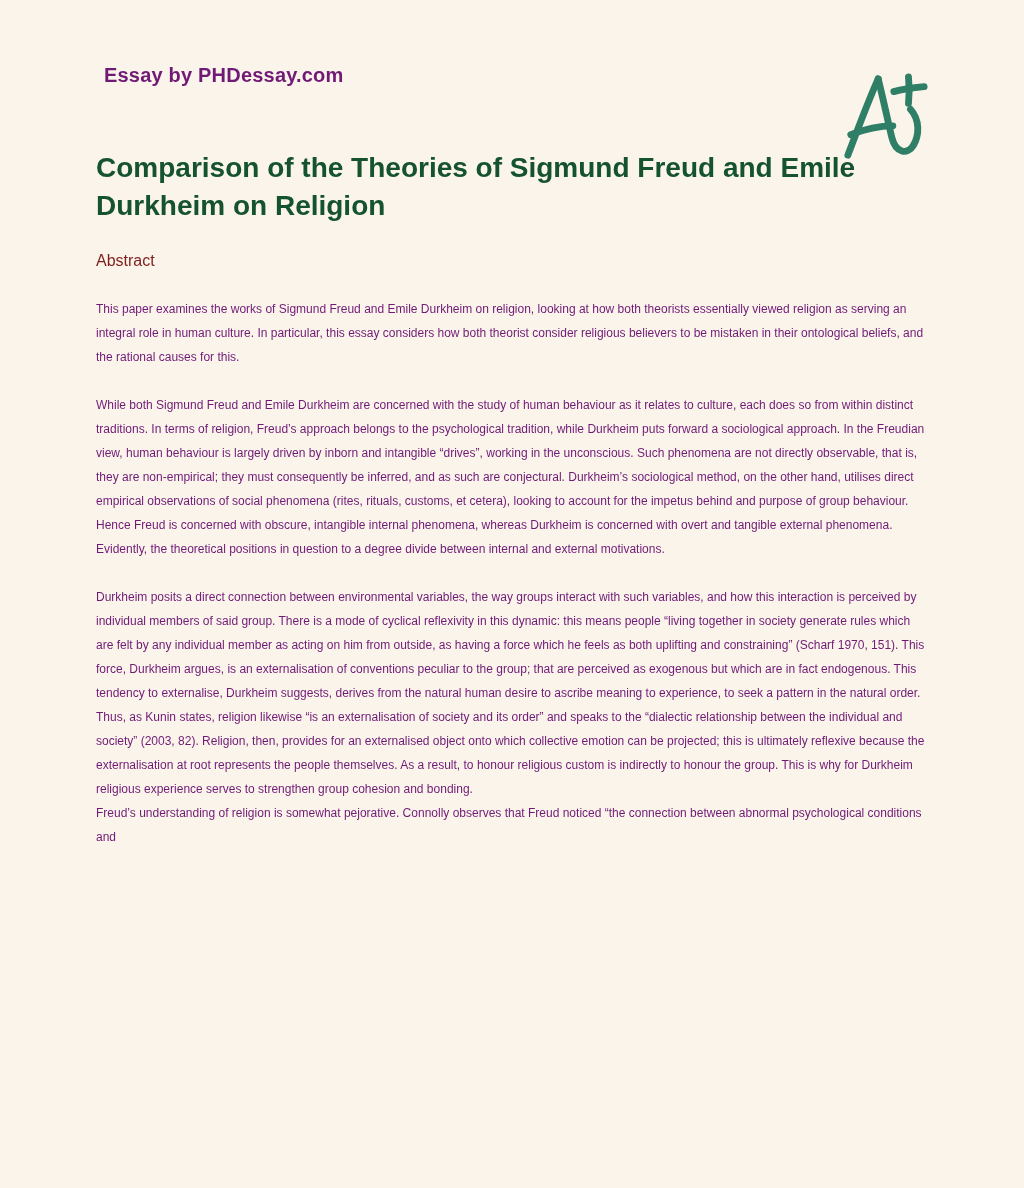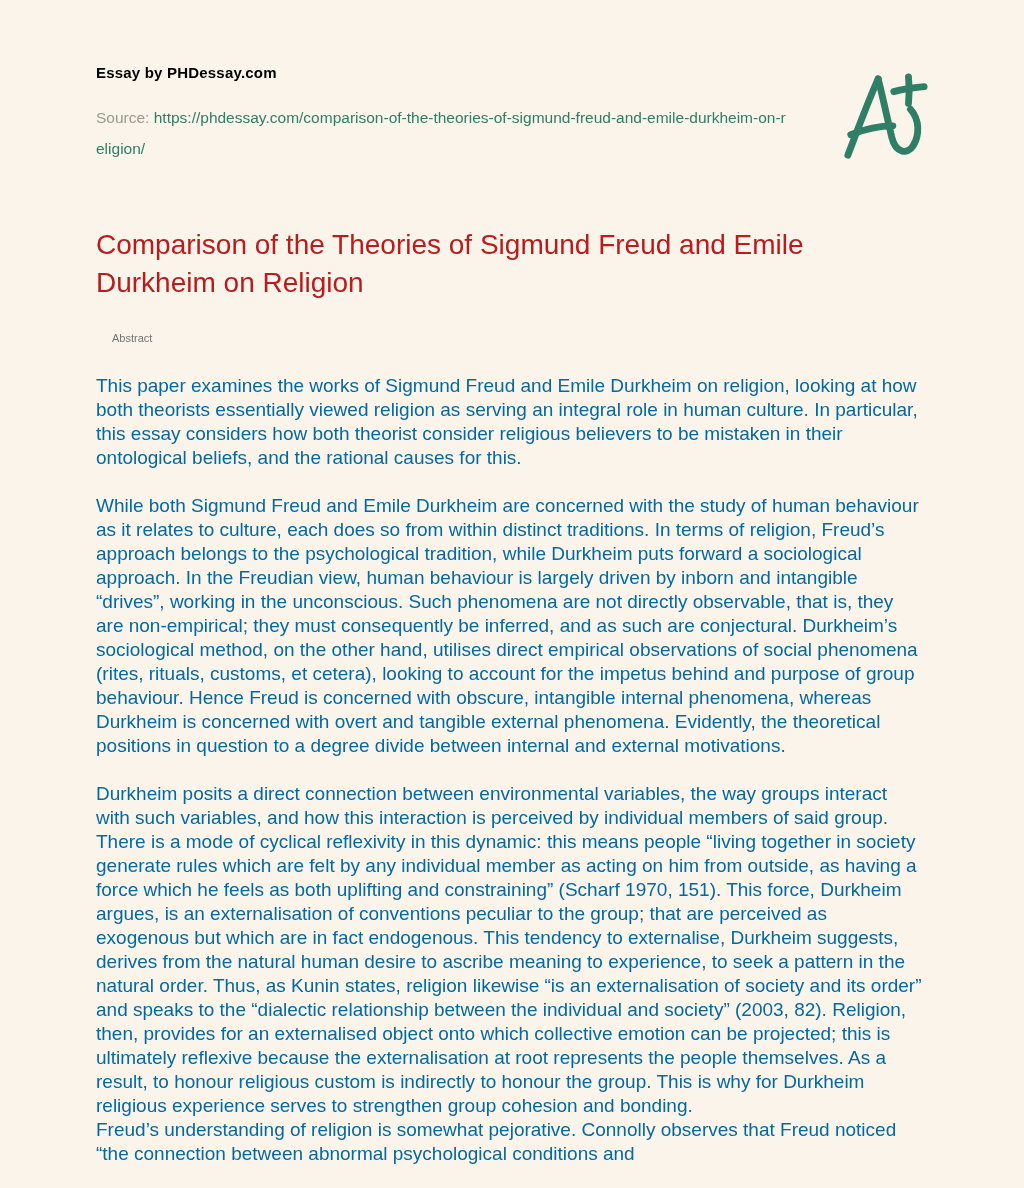--- a/index.html
+++ b/index.html
@@ -11,24 +11,25 @@
   }
   .page {
     position: relative;
     width: 1024px;
     height: 1188px;
     background: #faf4eb;
     padding: 64px 99px 0 96px;
     overflow: hidden;
   }
   .brand {
-    font-size: 15px;
+    font-size: 20px;
     font-weight: 700;
-    color: #000000;
+    color: #701a75;
     letter-spacing: 0.2px;
+    margin-left: 8px;
   }
   .source {
     margin-top: 21px;
     font-size: 15.5px;
     line-height: 31px;
     color: #9a988f;
     max-width: 690px;
   }
   .source-link {
     color: #2f7e66;
@@ -39,51 +40,47 @@
     position: absolute;
     top: 68px;
     right: 94px;
     width: 88px;
     height: 100px;
   }
   .title {
     margin: 62px 0 4px 0;
     font-size: 28px;
     line-height: 38px;
-    font-weight: 400;
-    color: #b91c1c;
+    font-weight: 700;
+    color: #14532d;
     max-width: 850px;
   }
   .section-heading {
-    font-size: 11px;
+    font-size: 16px;
     line-height: 24px;
     font-weight: 400;
-    color: #737373;
-    margin: 24px 16px;
+    color: #7f1d1d;
+    margin: 24px 0;
   }
   .para {
-    font-size: 19px;
+    font-size: 12px;
     line-height: 24px;
-    color: #0369a1;
+    color: #701a75;
     margin: 24px 0;
     max-width: 832px;
     white-space: pre-line;
   }
 </style>
 </head>
 <body>
 
 <div class="page">
 
   <div class="brand">Essay by PHDessay.com</div>
 
-  <div class="source">
-    <span>Source:</span>
-    <a href="#" class="source-link">https://phdessay.com/comparison-of-the-theories-of-sigmund-freud-and-emile-durkheim-on-religion/</a>
-  </div>
 
   <div class="logo">
     <svg viewBox="0 0 90 100" width="88" height="100" fill="none" stroke="#2f7e66" stroke-width="7" stroke-linecap="round">
 
       <path d="M6 88 C 16 62, 27 32, 37 10"></path>
 
       <path d="M37 10 C 43 34, 47 54, 51 70 C 55 86, 67 88, 73 78 C 79 68, 80 52, 70 41"></path>
 
       <path d="M9 67 C 24 61, 38 58, 52 58"></path>
 

